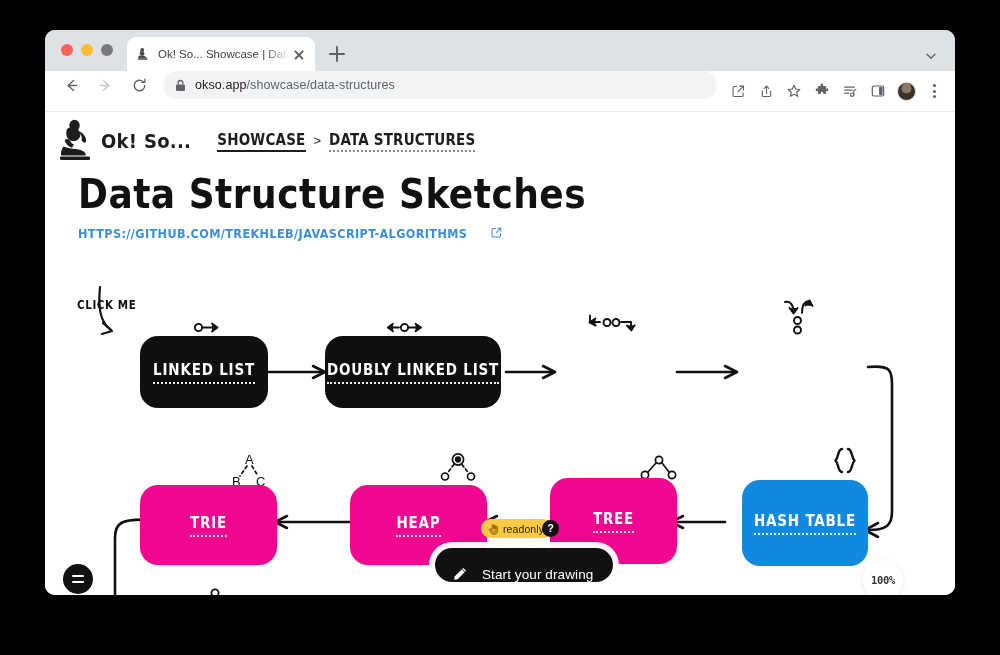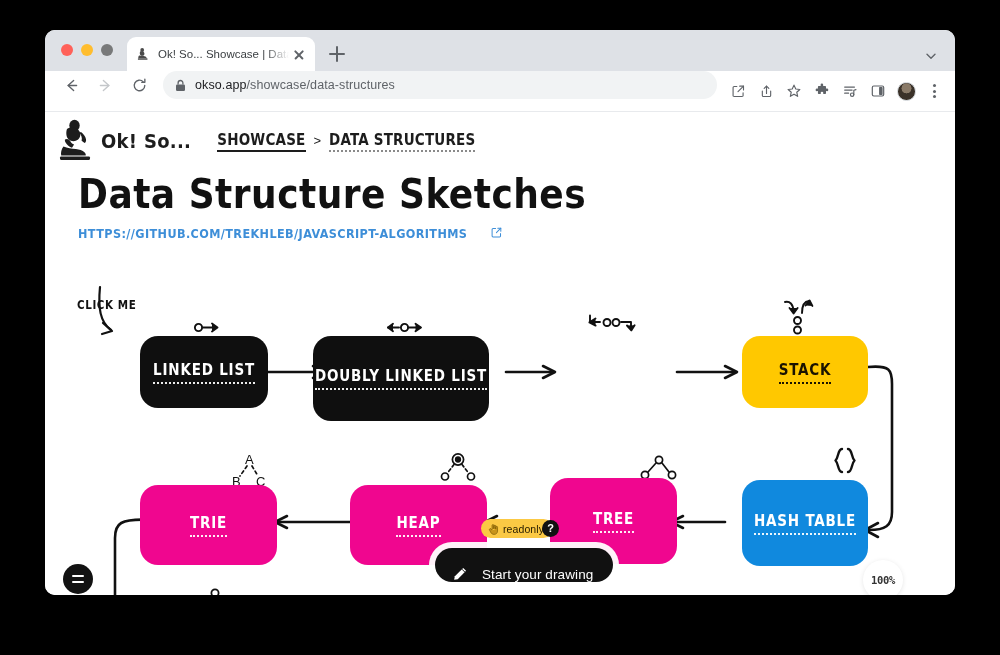--- a/index.html
+++ b/index.html
@@ -678,28 +678,25 @@
             </g>
           </svg>
         </div>
 
         <div class="click-me" style="left:32px; top:186px;">Click me</div>
 
         <div class="node dark" style="left:95px;  top:224px; width:128px; height:72px;">
           <div class="node-label">Linked List</div>
         </div>
 
-        <div class="node dark" style="left:268px; top:224px; width:176px; height:85px;">
+        <div class="node dark" style="left:280px; top:224px; width:176px; height:72px;">
           <div class="node-label">Doubly Linked List</div>
         </div>
 
 
-        <div class="node amber" style="left:697px; top:224px; width:126px; height:72px;">
-          <div class="node-label">Stack</div>
-        </div>
 
         <div class="node blue" style="left:697px; top:368px; width:126px; height:86px;">
           <div class="node-label">Hash Table</div>
         </div>
 
         <div class="node pink" style="left:505px; top:366px; width:127px; height:86px;">
           <div class="node-label">Tree</div>
         </div>
 
         <div class="node pink" style="left:305px; top:373px; width:137px; height:80px;">

